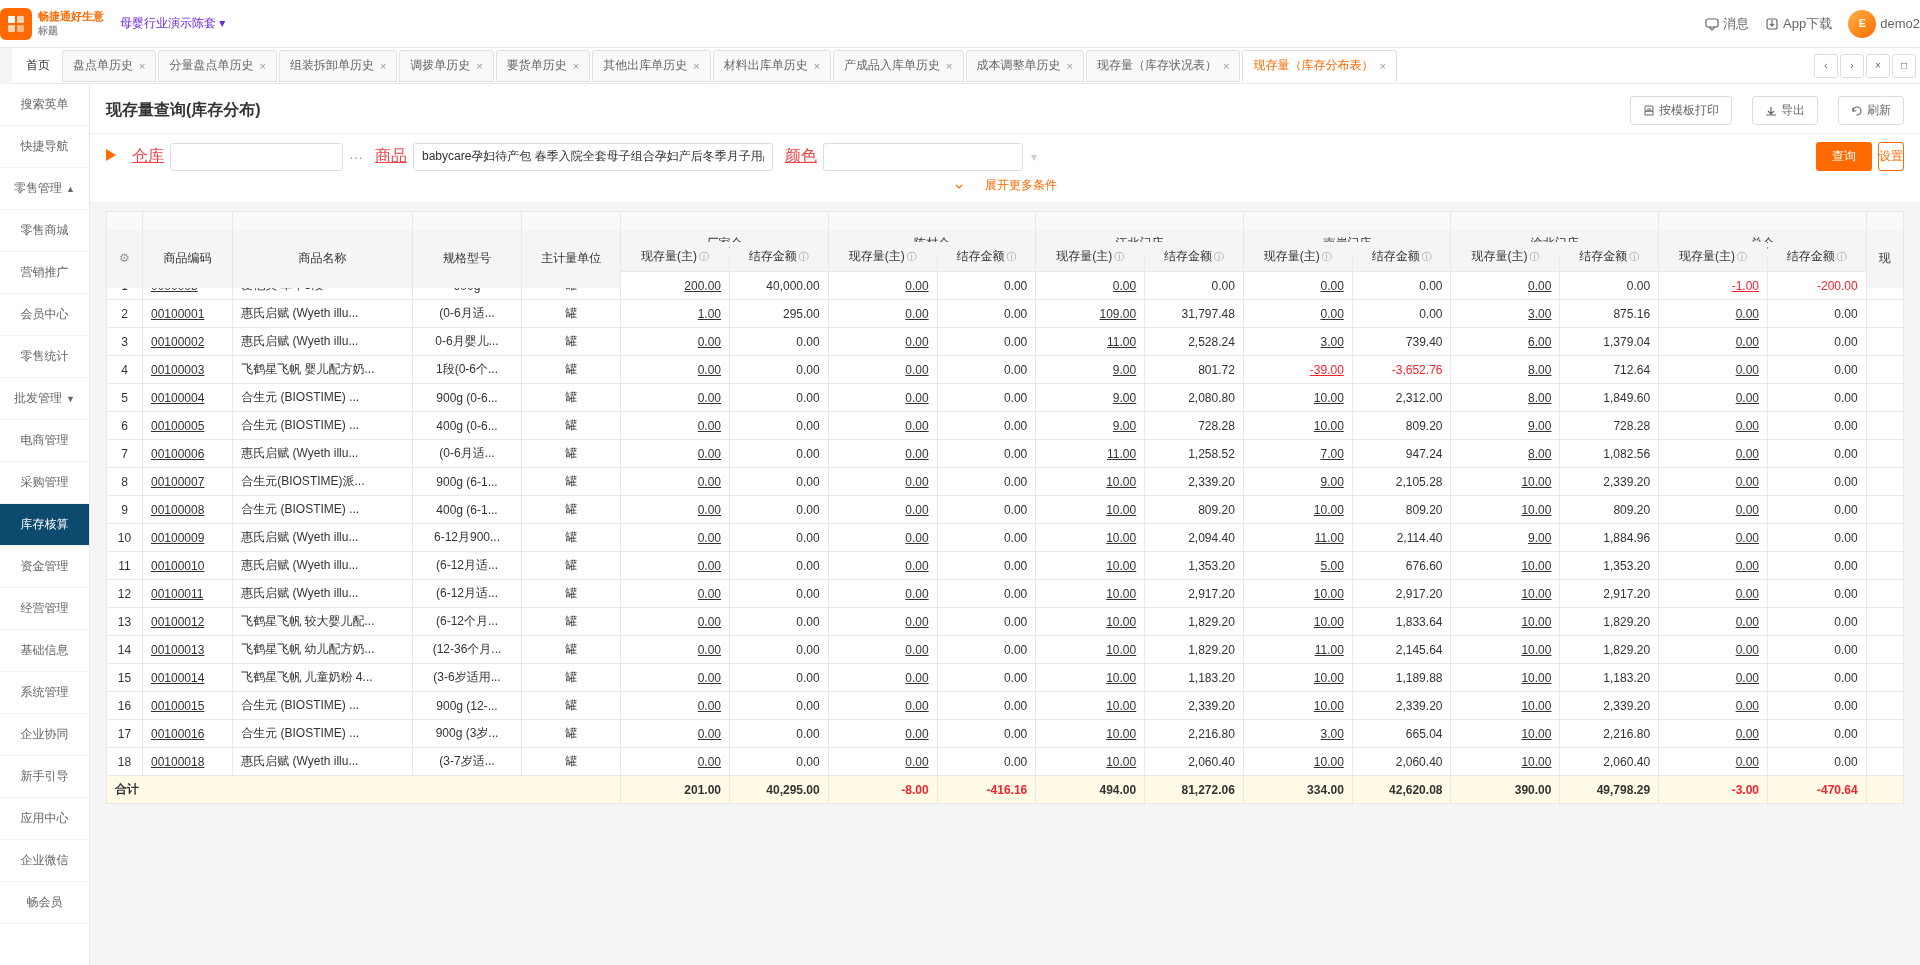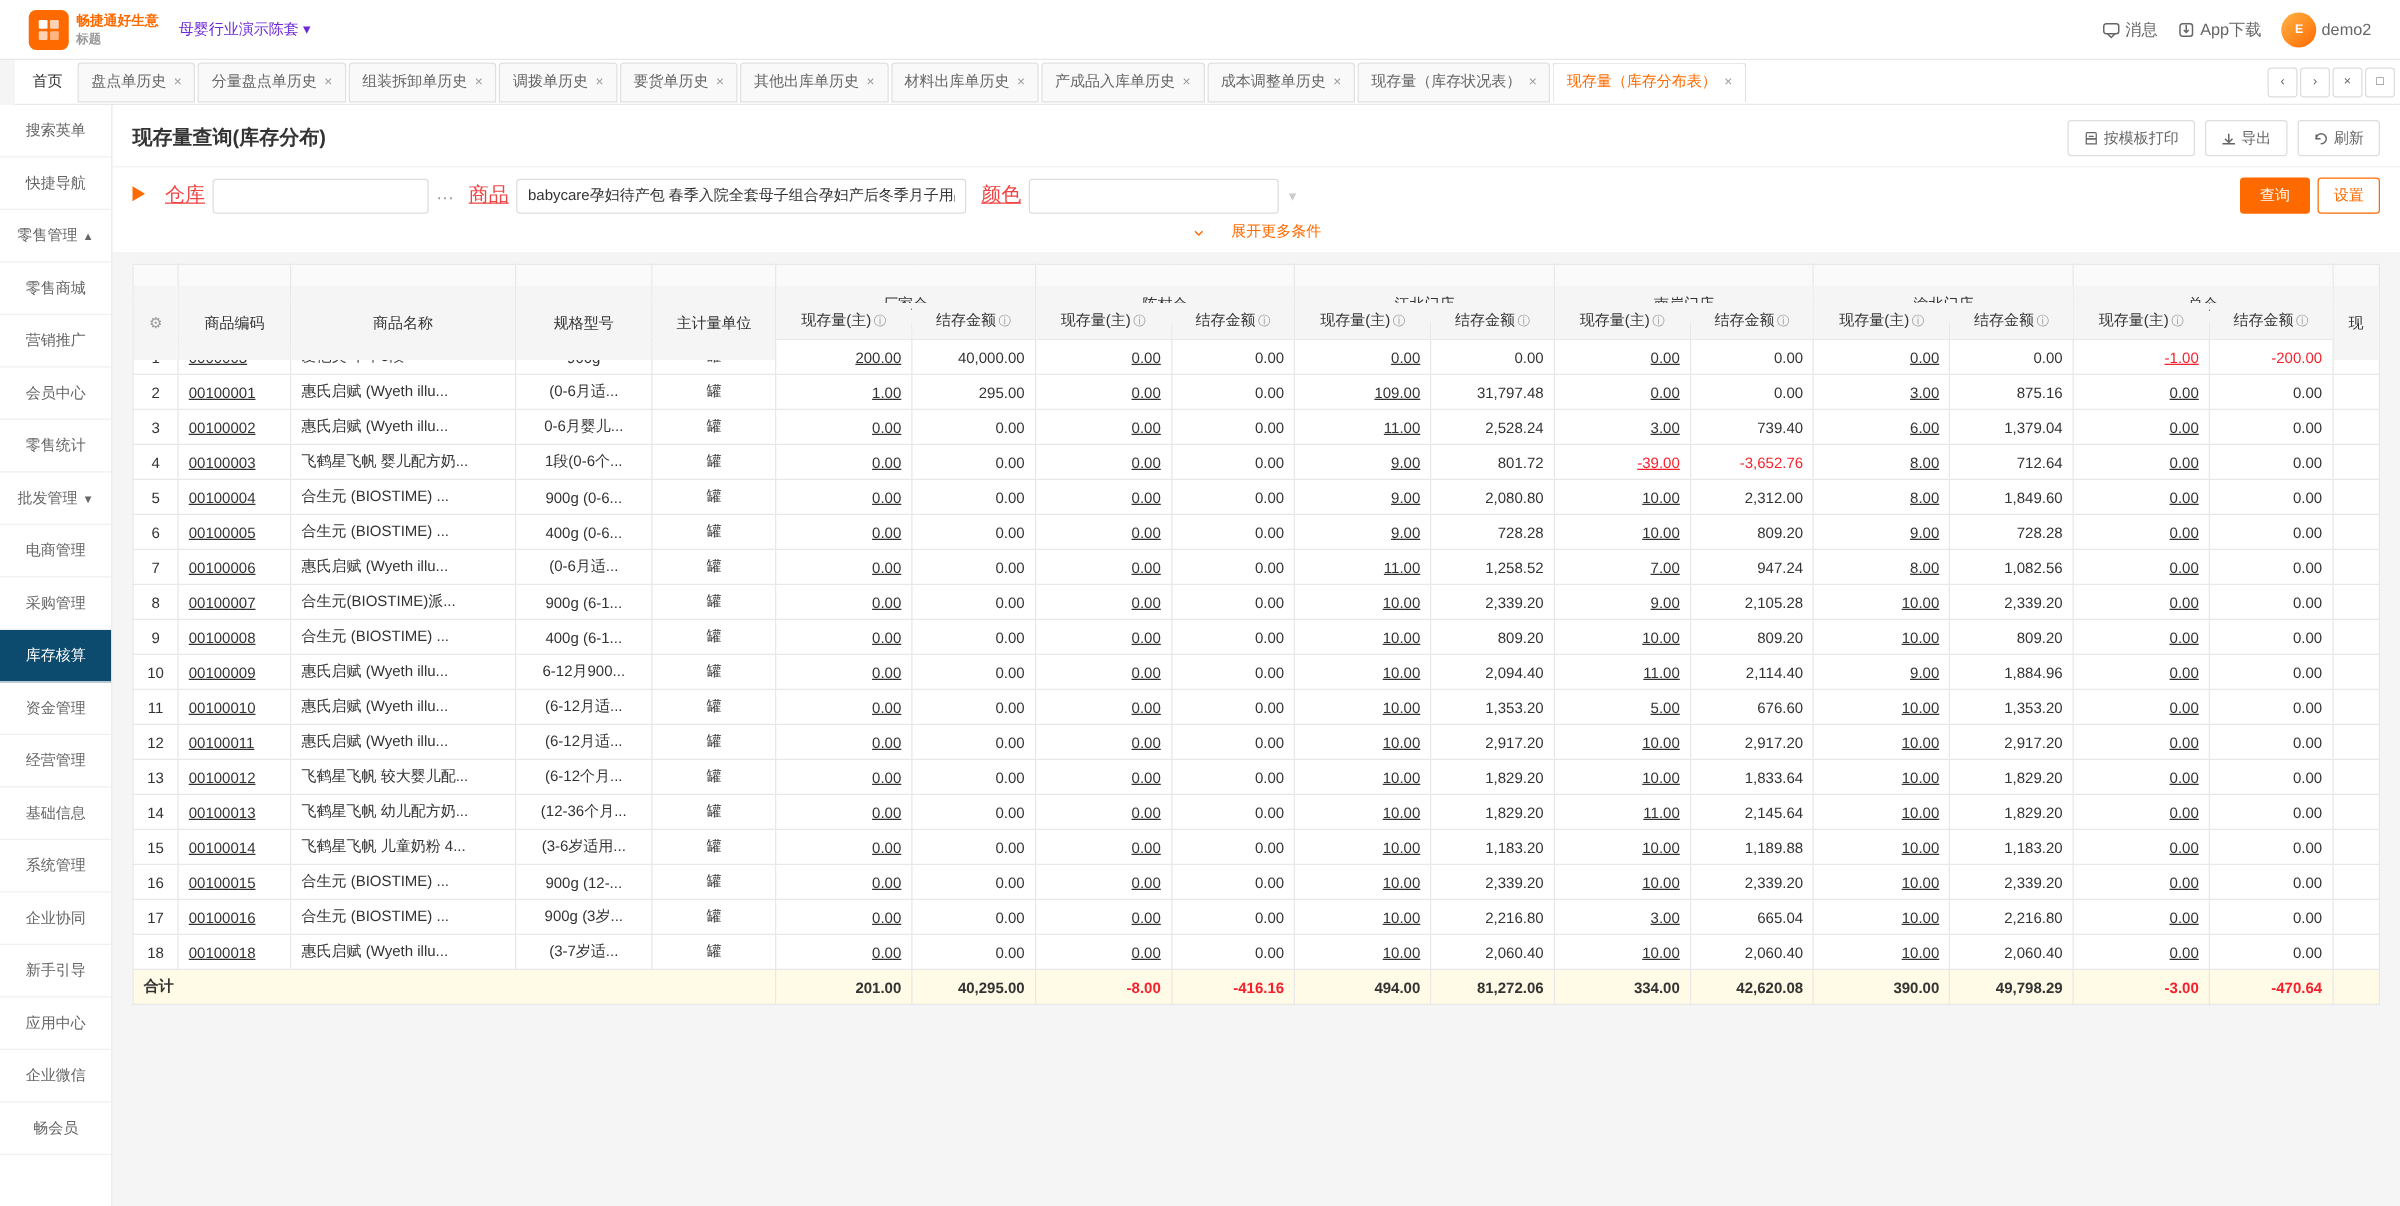--- a/index.html
+++ b/index.html
@@ -1,19 +1,19 @@
 <!DOCTYPE html>
 <html><head>
   <meta charset="utf-8">
   <style>
     * { box-sizing: border-box; margin: 0; padding: 0; }
     body { font-family: 'Microsoft YaHei', Arial, sans-serif; font-size: 12px; background: #f5f5f5; color: #333; overflow: hidden; }
     
     
-    .top-bar { background: #fff; height: 48px; display: flex; align-items: center; justify-content: space-between; padding: 0 23px; border-bottom: 1px solid #e8e8e8; }
+    .top-bar { background: #fff; height: 48px; display: flex; align-items: center; justify-content: space-between; padding: 0 0; border-bottom: 1px solid #e8e8e8; }
     .top-bar-left { display: flex; align-items: center; gap: 8px; }
     .logo-area { display: flex; align-items: center; gap: 6px; font-size: 13px; font-weight: bold; color: #ff6a00; }
     .logo-icon { width: 32px; height: 32px; background: #ff6a00; border-radius: 6px; display: flex; align-items: center; justify-content: center; color: white; font-size: 10px; }
     .top-bar-right { display: flex; align-items: center; gap: 16px; color: #666; font-size: 13px; }
     .top-bar-right span { display: flex; align-items: center; gap: 4px; cursor: pointer; }
     .avatar { width: 28px; height: 28px; border-radius: 50%; background: #ddd; display: flex; align-items: center; justify-content: center; overflow: hidden; }
 
     
     .tab-bar { background: #fff; height: 36px; display: flex; align-items: center; overflow: hidden; border-bottom: 1px solid #e8e8e8; padding: 0 4px; margin-left: 12px; }
     .tab-item { display: flex; align-items: center; height: 32px; padding: 0 10px; border: 1px solid #e0e0e0; border-radius: 3px 3px 0 0; margin-right: 2px; font-size: 12px; cursor: pointer; white-space: nowrap; background: #f9f9f9; color: #666; flex-shrink: 0; }
@@ -31,35 +31,35 @@
     .sidebar-item { padding: 12px 8px; text-align: center; cursor: pointer; color: #666; font-size: 12px; border-bottom: 1px solid #f0f0f0; }
     .sidebar-item.active { background: #0c4a6e; color: #fff; }
     .sidebar-item-with-arrow { display: flex; align-items: center; justify-content: center; gap: 4px; }
 
     
     .content { flex: 1; overflow: hidden; display: flex; flex-direction: column; }
 
     
     .page-header { padding: 12px 16px 8px; background: #fff; display: flex; align-items: center; justify-content: space-between; border-bottom: 1px solid #f0f0f0; }
     .page-title { font-size: 16px; font-weight: bold; color: #333; }
-    .page-actions { display: flex; align-items: center; gap: 8px; }
+    .page-actions { display: flex; align-items: center; gap: 20px; }
     .btn-action { padding: 5px 12px; border: 1px solid #ddd; border-radius: 3px; cursor: pointer; font-size: 12px; background: #fff; color: #666; display: flex; align-items: center; gap: 4px; }
 
     
     .filter-bar { padding: 8px 16px; background: #fff; border-bottom: 1px solid #f0f0f0; }
     .filter-row { display: flex; align-items: center; gap: 12px; margin-bottom: 6px; }
     .filter-item { display: flex; align-items: center; gap: 6px; }
     .filter-label { color: #ef4444; font-size: 16px; white-space: nowrap; text-decoration: underline; }
     .filter-input { height: 28px; border: 1px solid #ddd; border-radius: 3px; padding: 0 8px; font-size: 12px; color: #333; min-width: 80px; }
     .filter-input-long { min-width: 360px; }
     .filter-input-medium { min-width: 120px; }
     .filter-expand { color: #ff6a00; font-size: 12px; cursor: pointer; display: flex; align-items: center; gap: 20px; }
     .expand-row { display: flex; justify-content: center; }
     .btn-query { background: #ff6a00; color: #fff; border: none; border-radius: 3px; padding: 5px 16px; cursor: pointer; font-size: 12px; }
-    .btn-settings { border: 1px solid #ff6a00; color: #ff6a00; background: #fff; border-radius: 3px; padding: 5px 12px; cursor: pointer; font-size: 12px; }
+    .btn-settings { border: 1px solid #ff6a00; color: #ff6a00; background: #fff; border-radius: 3px; padding: 5px 0; cursor: pointer; font-size: 12px; }
     .orange-triangle { display: inline-block; width: 0; height: 0; border-style: solid; border-width: 6px 0 6px 10px; border-color: transparent transparent transparent #ff6a00; cursor: pointer; }
 
     
     .table-container { flex: 1; overflow: auto; padding: 8px 16px; }
     .data-table { width: 100%; border-collapse: collapse; font-size: 12px; background: #fff; }
     .data-table th { background: #f5f5f5; border: 1px solid #e8e8e8; padding: 6px 8px; text-align: center; font-weight: 500; color: #333; white-space: nowrap; position: sticky; top: 17px; z-index: 10; }
     .data-table td { border: 1px solid #e8e8e8; padding: 5px 8px; text-align: center; white-space: nowrap; color: #333; }
     .data-table .text-left { text-align: left; }
     .data-table .text-right { text-align: right; }
     .data-table .negative { color: #f5222d; }

